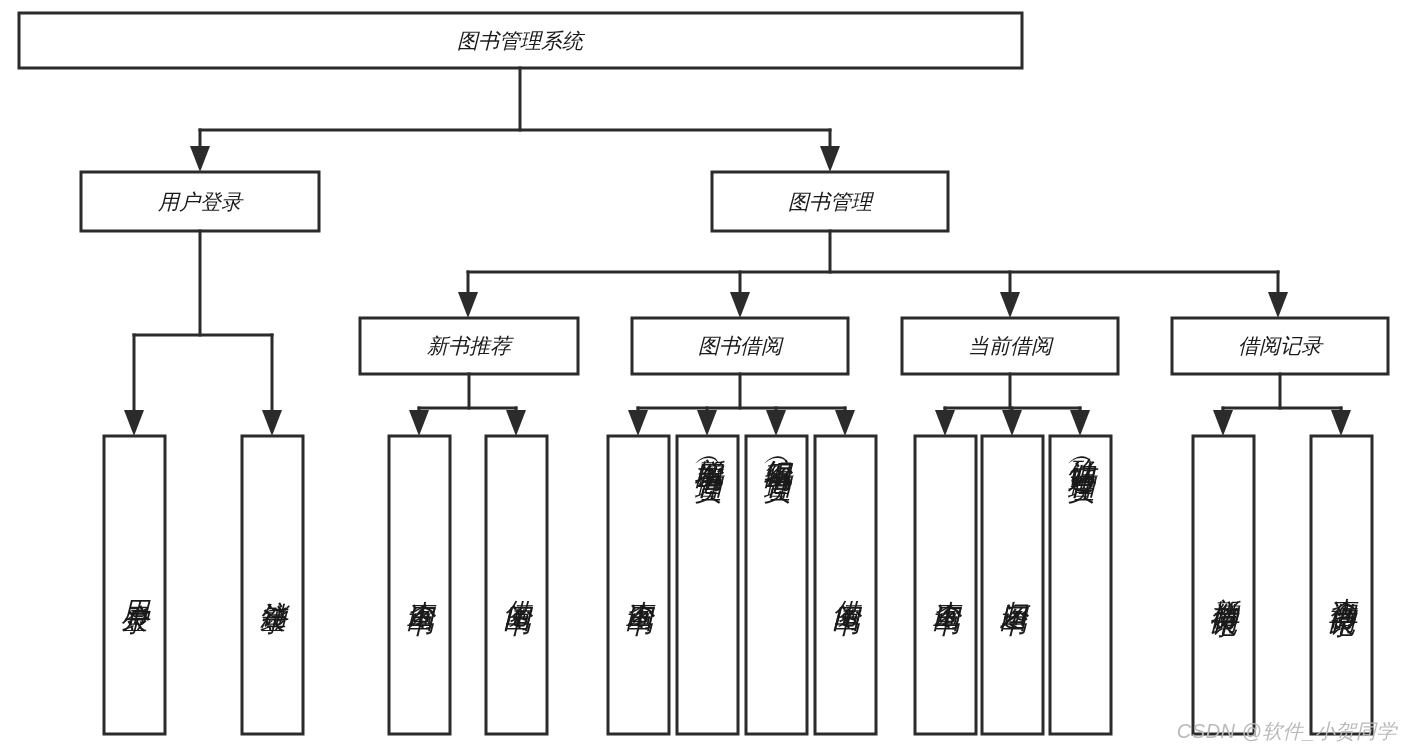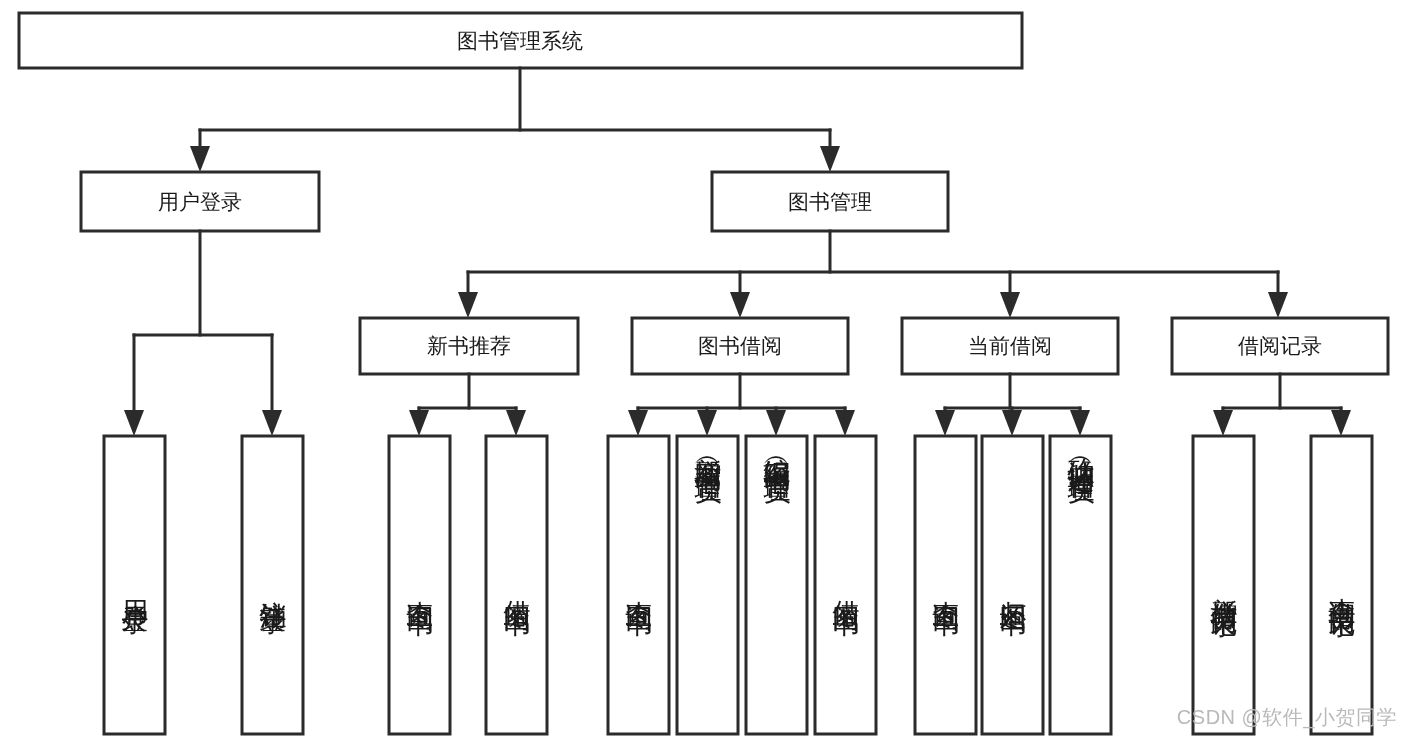--- a/index.html
+++ b/index.html
@@ -11,20 +11,21 @@
     width: 1405px;
     height: 747px;
     font-family: "Liberation Sans", "DejaVu Sans", sans-serif;
     overflow: hidden;
   }
   #diagram-root {
     position: relative;
     width: 1405px;
     height: 747px;
     background: #ffffff;
+    font-style: italic;
   }
   svg#tree-svg {
     position: absolute;
     left: 0;
     top: 0;
     width: 1405px;
     height: 747px;
     display: block;
   }
   .node-box {
@@ -63,21 +64,21 @@
     font-size: 27px;
     line-height: 1.08;
     letter-spacing: 3px;
     color: #1a1a1a;
     white-space: nowrap;
     text-align: center;
   }
   .watermark {
     position: absolute;
     right: 8px;
-    bottom: 16px;
+    bottom: 2px;
     font-family: "Liberation Sans", "DejaVu Sans", sans-serif;
     font-size: 20px;
     color: #b9b9b9;
     white-space: nowrap;
     letter-spacing: 0.5px;
   }
 </style>
 </head>
 <body>
 

